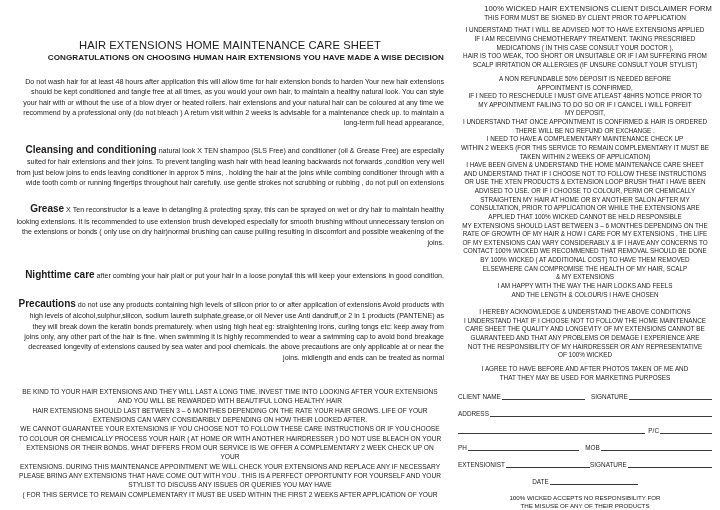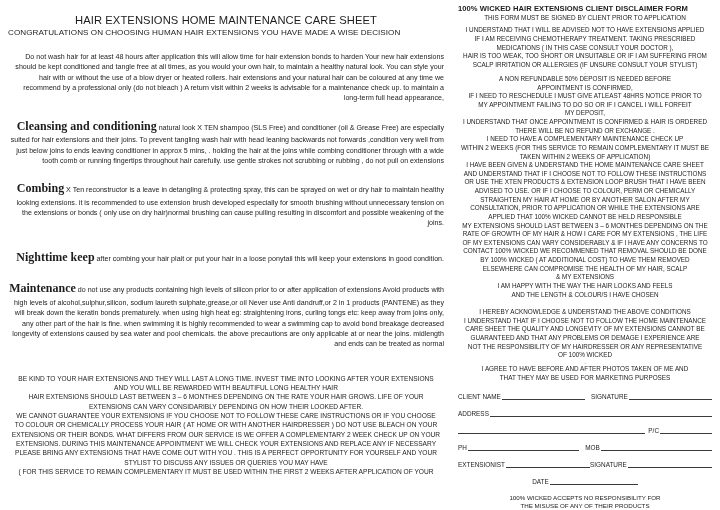--- a/index.html
+++ b/index.html
@@ -19,69 +19,69 @@
   .page {
     width: 720px;
     height: 510px;
     display: flex;
     box-sizing: border-box;
     position: relative;
   }
   .col-left {
     width: 452px;
     box-sizing: border-box;
-    padding: 14px 8px 0 8px;
+    padding: 14px 8px 0 16px;
+    margin-top: 25px;
   }
   .col-right {
     width: 268px;
     box-sizing: border-box;
     padding: 4px 8px 0 6px;
   }
 
   
   .doc-title {
     text-align: center;
     font-size: 11.2px;
     letter-spacing: 0.1px;
     margin: 0 0 2px 0;
     font-weight: normal;
   }
   .doc-subtitle {
-    text-align: left;
+    text-align: right;
     font-size: 8.1px;
     margin: 0 0 9px 0;
-    font-weight: normal;
+    font-weight: bold;
     letter-spacing: 0.05px;
   }
   .para {
     text-align: right;
     font-size: 7.1px;
     line-height: 1.46;
     margin: 0 0 8px 0;
   }
   .para .lead {
     font-weight: bold;
-    font-size: 12px;
-    font-family: Liberation Serif, serif;
+    font-size: 10px;
   }
   .caps-block {
     text-align: center;
     font-size: 6.6px;
     line-height: 1.42;
     margin: 0;
   }
   .spacer-sm { height: 6px; }
   .spacer-md { height: 10px; }
 
   
   .r-title {
-    text-align: left;
+    text-align: right;
     font-size: 7.6px;
     margin: 0 0 1px 0;
-    font-weight: bold;
+    font-weight: normal;
     letter-spacing: 0.05px;
   }
   .r-sub {
     text-align: center;
     font-size: 6.4px;
     margin: 0;
     font-weight: normal;
   }
   .r-dot {
     text-align: center;
@@ -146,38 +146,38 @@
     <div class="spacer-sm"></div>
 
     <p class="para">
       <span class="lead">Cleansing and conditioning</span>
       <span>natural look X TEN shampoo (SLS Free) and conditioner (oil &amp; Grease Free) are especially suited for hair extensions and their joins. To prevent tangling wash hair with head leaning backwards not forwards ,condition very well from just below joins to ends leaving conditioner in approx 5 mins, . holding the hair at the joins while combing conditioner through with a wide tooth comb or running fingertips throughout hair carefully. use gentle strokes not scrubbing or rubbing , do not pull on extensions</span>
     </p>
 
     <div class="spacer-sm"></div>
 
     <p class="para">
-      <span class="lead">Combing</span>
+      <span class="lead">Grease</span>
       <span>X Ten reconstructor is a leave in detangling &amp; protecting spray, this can be sprayed on wet or dry hair to maintain healthy looking extensions. it is recommended to use extension brush developed especially for smooth brushing without unnecessary tension on the extensions or bonds ( only use on dry hair)normal brushing can cause pulling resulting in discomfort and possible weakening of the joins.</span>
     </p>
 
     <div class="spacer-sm"></div>
 
 
     <div class="spacer-sm"></div>
 
     <p class="para">
-      <span class="lead">Nighttime keep</span>
+      <span class="lead">Nighttime care</span>
       <span>after combing your hair plait or put your hair in a loose ponytail this will keep your extensions in good condition.</span>
     </p>
 
     <div class="spacer-sm"></div>
 
     <p class="para">
-      <span class="lead">Maintenance</span>
+      <span class="lead">Precautions</span>
       <span>do not use any products containing high levels of silicon prior to or after application of extensions Avoid products with high levels of alcohol,sulphur,silicon, sodium laureth sulphate,grease,or oil Never use Anti dandruff,or 2 in 1 products (PANTENE) as they will break down the keratin bonds prematurely. when using high heat eg: straightening irons, curling tongs etc: keep away from joins only, any other part of the hair is fine. when swimming it is highly recommended to wear a swimming cap to avoid bond breakage decreased longevity of extensions caused by sea water and pool chemicals. the above precautions are only applicable at or near the joins. midlength and ends can be treated as normal</span>
     </p>
 
     <div class="spacer-md"></div>
 
 
     <div class="spacer-sm"></div>
 
     <div class="caps-block">
       <div>BE KIND TO YOUR HAIR EXTENSIONS AND THEY WILL LAST A LONG TIME. INVEST TIME INTO LOOKING AFTER YOUR EXTENSIONS</div>

